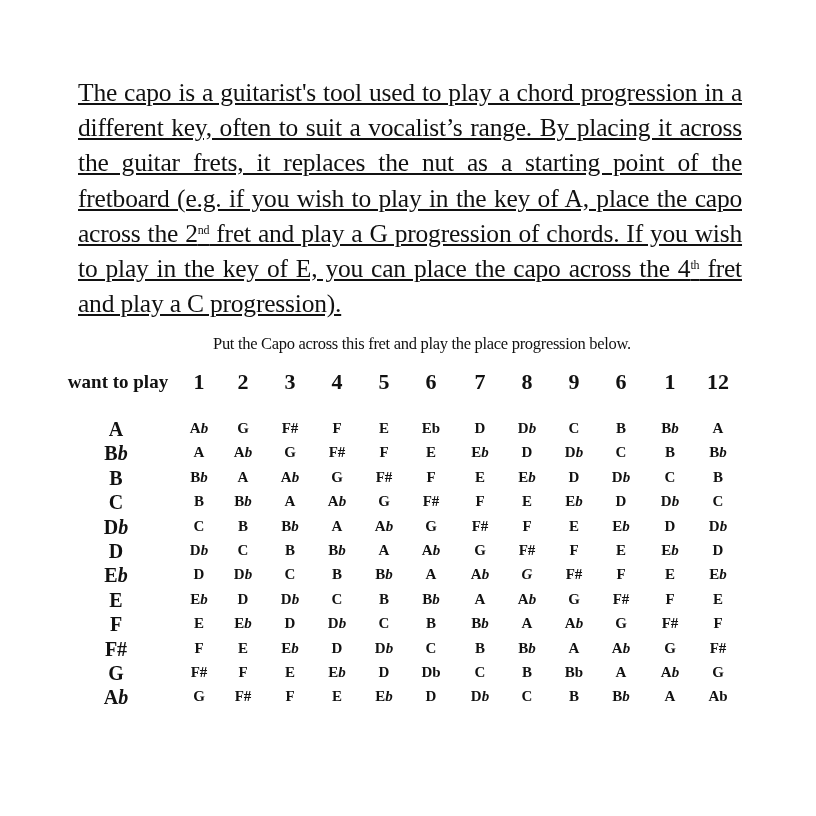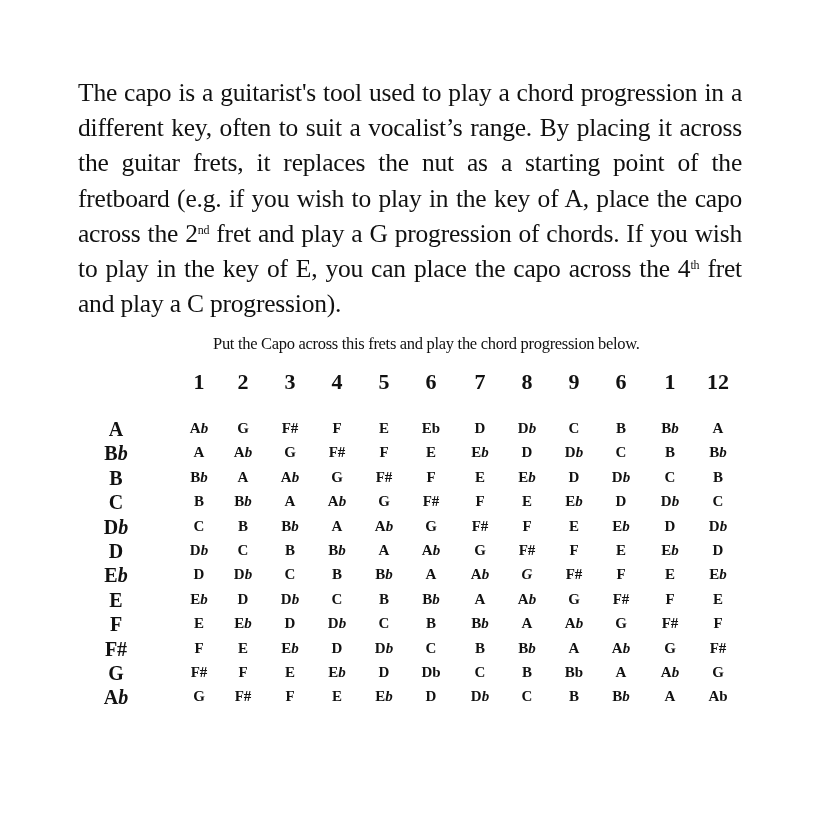--- a/index.html
+++ b/index.html
@@ -1,33 +1,34 @@
 <!DOCTYPE html>
 <html><head>
 <meta charset="utf-8">
 <style>
   html, body { margin:0; padding:0; background:#ffffff; }
   body { width:816px; height:816px; position:relative; overflow:hidden; font-family:"Liberation Serif", serif; color:#111; }
-  .para { position:absolute; left:78px; top:75px; width:664px; font-size:25.5px; line-height:35.2px; text-align:justify; letter-spacing:-0.2px; }
+  .para { position:absolute; left:78px; top:75px; width:664px; font-size:25.5px; line-height:35.2px; text-align:justify; letter-spacing:-0.2px;text-decoration:underline; }
   .para sup { font-size:12px; vertical-align:top; position:relative; top:-3px; }
   .caption { position:absolute; left:213px; top:334px; font-size:16.5px; letter-spacing:-0.3px; }
   .hdr-key { position:absolute; left:56px; top:370px; width:124px; text-align:center; font-weight:bold; font-size:19px; line-height:24px; }
   .fret { position:absolute; top:369px; font-weight:bold; font-size:22px; text-align:center; width:40px; }
   .rowkey { position:absolute; left:86px; width:60px; text-align:center; font-weight:bold; font-size:20px; }
   .cell { position:absolute; width:46px; text-align:center; font-weight:bold; font-size:15px; }
   .i { font-style:italic; }
 </style>
 </head>
 <body>
 
 <div class="para"><span>The capo is a guitarist's tool used to play a chord progression in a different key, often to suit a vocalist’s range. By placing it across the guitar frets, it replaces the nut as a starting point of the fretboard (e.g. if you wish to play in the key of A, place the capo across the 2</span><sup>nd</sup><span> fret and play a G progression of chords. If you wish to play in the key of E, you can place the capo across the 4</span><sup>th</sup><span> fret and play a C progression).</span></div>
 
-<div class="caption">Put the Capo across this frets and play the chord progression below.</div>
+<div class="caption">Put the Capo across this fret and play the place progression below.</div>
 
 <div class="hdr-key">
+  <div>want to play</div>
 </div>
 
 <div id="grid">
     <div class="fret" style="left: 179px;">1</div>
     <div class="fret" style="left: 223px;">2</div>
     <div class="fret" style="left: 270px;">3</div>
     <div class="fret" style="left: 317px;">4</div>
     <div class="fret" style="left: 364px;">5</div>
     <div class="fret" style="left: 411px;">6</div>
     <div class="fret" style="left: 460px;">7</div>

